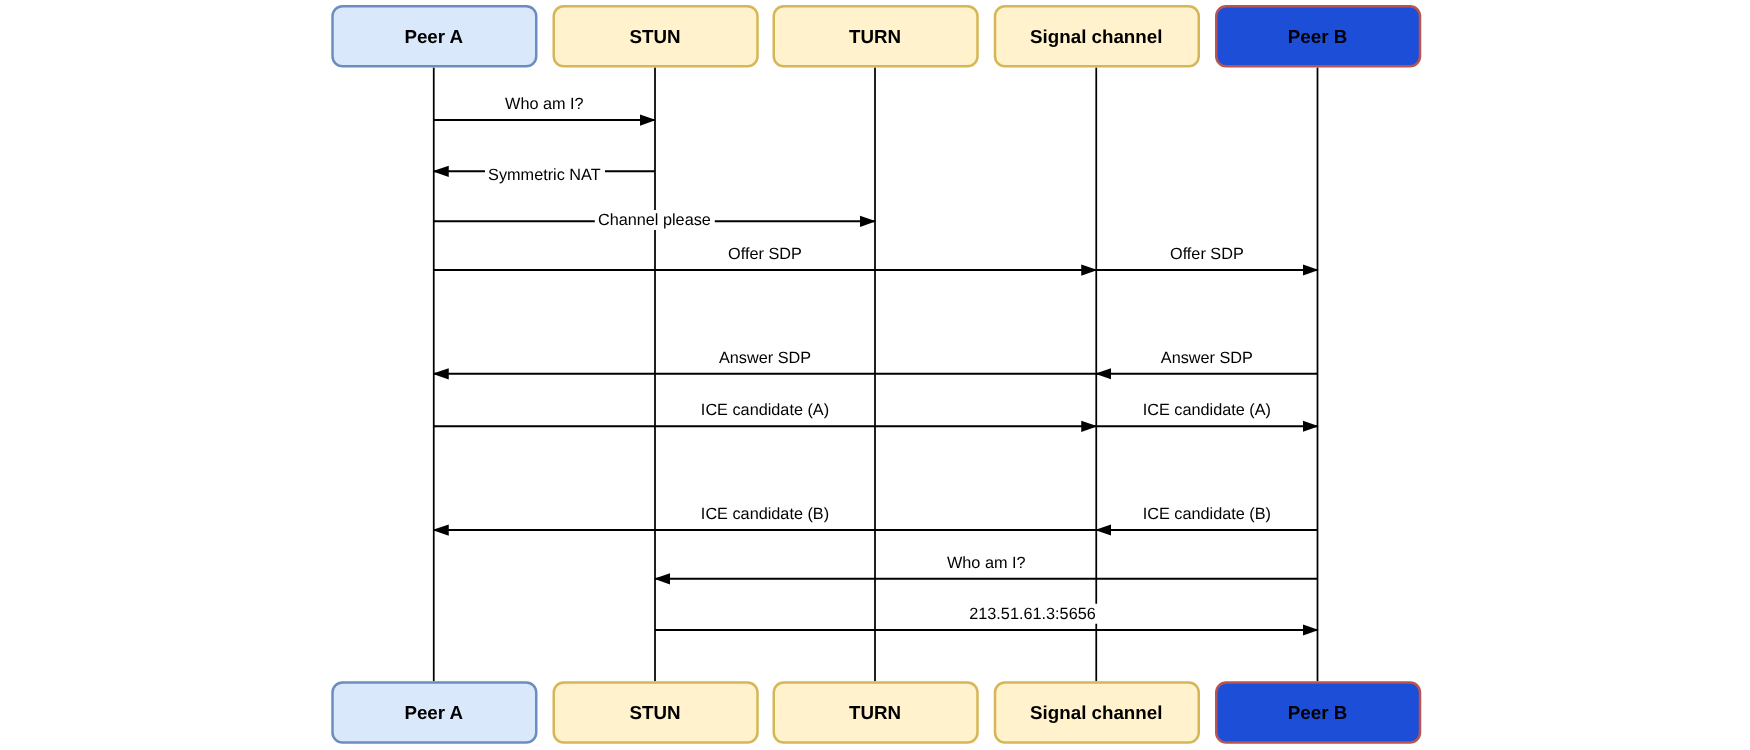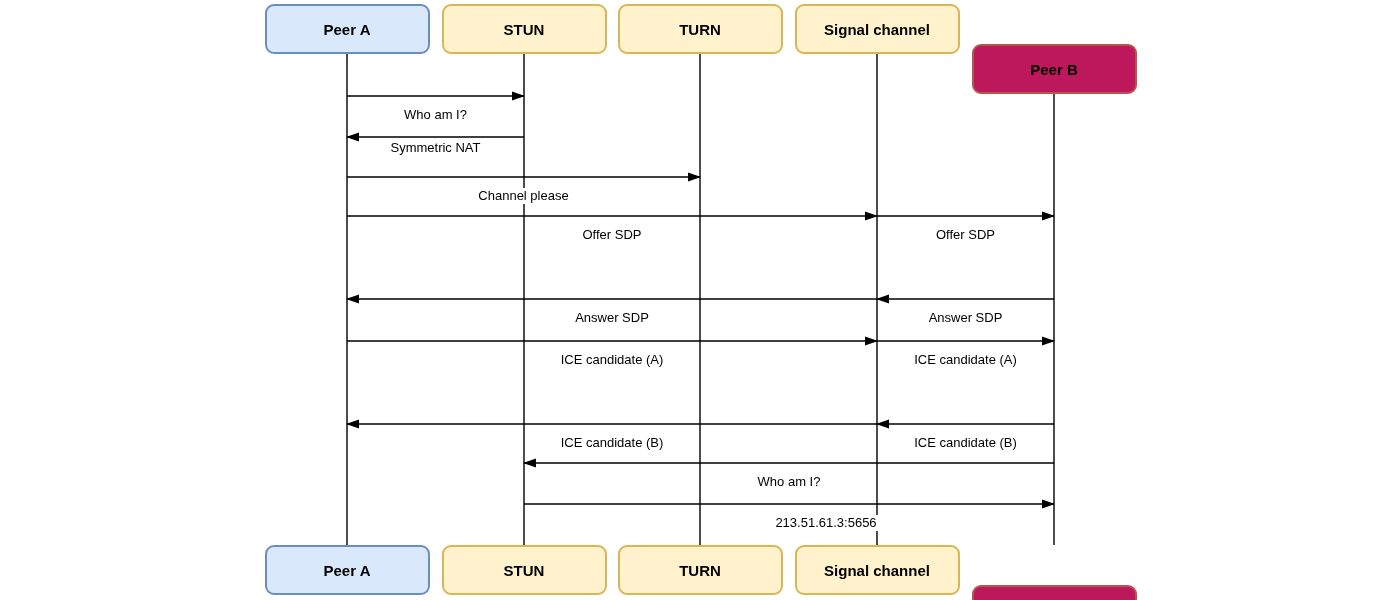--- a/index.html
+++ b/index.html
@@ -28,31 +28,30 @@
     border: 2px solid #0f172a;
     display: flex;
     align-items: center;
     justify-content: center;
     font-weight: bold;
     font-size: 15px;
     color: #000000;
   }
   .actor-blue   { background: #dae8fc; border-color: #6c8ebf; }
   .actor-yellow { background: #fff2cc; border-color: #d6b656; text-align: center; }
-  .actor-red    { background: #be185d; border-color: #b85450; margin-top: 40px; }
+  .actor-red    { background: #1d4ed8; border-color: #b85450; }
   .msg-label {
     position: absolute;
     transform: translateX(-50%);
     font-size: 13px;
     line-height: 16px;
     color: #000000;
     background: #ffffff;
     padding: 0 3px;
     white-space: nowrap;
-    margin-top: 32px;
   }
 </style>
 </head>
 <body>
 
 <div id="stage">
   <svg id="wires" width="1400" height="600" viewBox="0 0 1400 600">
       <defs>
         <marker id="arrow" markerWidth="13" markerHeight="10" refX="12" refY="5" orient="auto" markerUnits="userSpaceOnUse">
           <path d="M0,0.5 L13,5 L0,9.5 Z" fill="#000000"></path>
@@ -71,22 +70,22 @@
       <line x1="877" x2="347" y1="299" y2="299" stroke="#000000" stroke-width="1.6" marker-end="url(#arrow)"></line>
       <line x1="1054" x2="877" y1="299" y2="299" stroke="#000000" stroke-width="1.6" marker-end="url(#arrow)"></line>
       <line x1="347" x2="877" y1="341" y2="341" stroke="#000000" stroke-width="1.6" marker-end="url(#arrow)"></line>
       <line x1="877" x2="1054" y1="341" y2="341" stroke="#000000" stroke-width="1.6" marker-end="url(#arrow)"></line>
       <line x1="877" x2="347" y1="424" y2="424" stroke="#000000" stroke-width="1.6" marker-end="url(#arrow)"></line>
       <line x1="1054" x2="877" y1="424" y2="424" stroke="#000000" stroke-width="1.6" marker-end="url(#arrow)"></line>
       <line x1="1054" x2="524" y1="463" y2="463" stroke="#000000" stroke-width="1.6" marker-end="url(#arrow)"></line>
       <line x1="524" x2="1054" y1="504" y2="504" stroke="#000000" stroke-width="1.6" marker-end="url(#arrow)"></line>
     </svg>
 <div class="msg-label" style="left: 435.5px; top: 75px;">Who am I?</div>
-    <div class="msg-label" style="left: 435.5px; top: 108px;">Symmetric NAT</div>
-    <div class="msg-label" style="left: 523.5px; top: 156px;">Channel please</div>
+    <div class="msg-label" style="left: 435.5px; top: 132px;">Symmetric NAT</div>
+    <div class="msg-label" style="left: 523.5px; top: 168px;">Channel please</div>
     <div class="msg-label" style="left: 612px; top: 195px;">Offer SDP</div>
     <div class="msg-label" style="left: 965.5px; top: 195px;">Offer SDP</div>
     <div class="msg-label" style="left: 612px; top: 278px;">Answer SDP</div>
     <div class="msg-label" style="left: 965.5px; top: 278px;">Answer SDP</div>
     <div class="msg-label" style="left: 612px; top: 320px;">ICE candidate (A)</div>
     <div class="msg-label" style="left: 965.5px; top: 320px;">ICE candidate (A)</div>
     <div class="msg-label" style="left: 612px; top: 403px;">ICE candidate (B)</div>
     <div class="msg-label" style="left: 965.5px; top: 403px;">ICE candidate (B)</div>
     <div class="msg-label" style="left: 789px; top: 442px;">Who am I?</div>
     <div class="msg-label" style="left: 826px; top: 483px;">213.51.61.3:5656</div>

